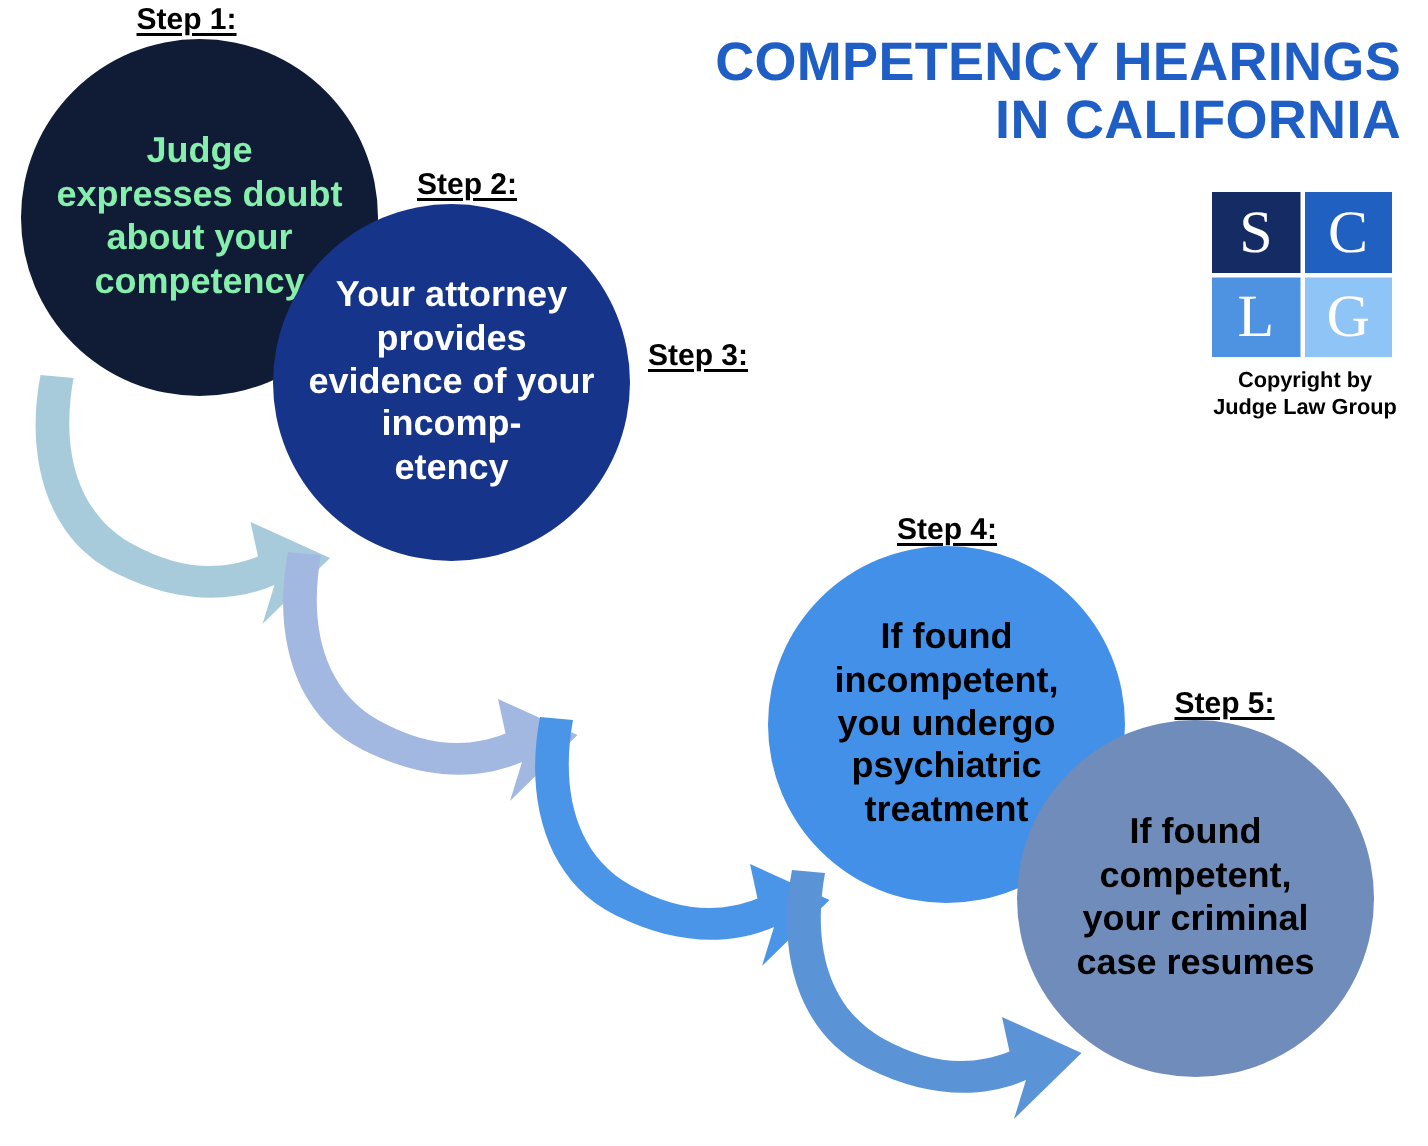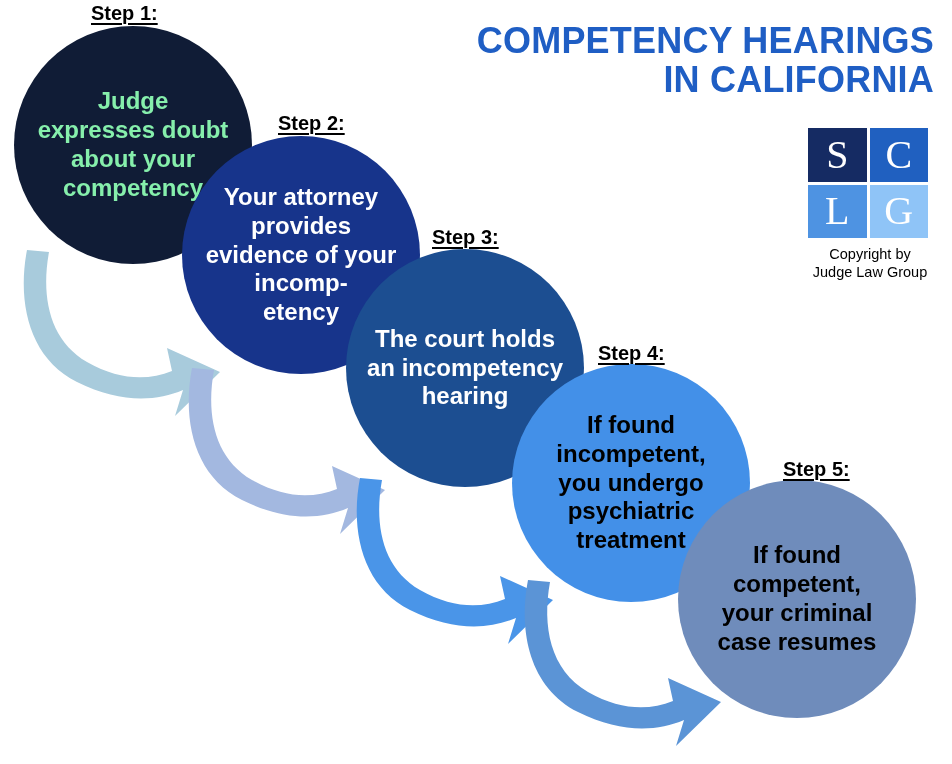--- a/index.html
+++ b/index.html
@@ -63,21 +63,21 @@
   .logo-cell.s { background: #152B63; }
   .logo-cell.c { background: #2060C0; }
   .logo-cell.l { background: #4E93E2; }
   .logo-cell.g { background: #8FC4F7; }
 
   .copyright {
     margin-top: 7px;
     text-align: center;
     font-family: "Liberation Sans", sans-serif;
     font-size: 14.5px;
-    font-weight: normal;
+    font-weight: bold;
     color: #000000;
     line-height: 1.25;
     white-space: nowrap;
   }
   .copyright span { display: block; }
 
   
   .step-label {
     position: absolute;
     font-size: 20px;
@@ -171,25 +171,20 @@
   <div class="step-label" style="left:278px; top:112px;">Step 2:</div>
   <div class="step-circle" id="circle2" style="left: 182px; top: 136px; width: 238px; height: 238px; z-index: 11; background: rgb(23, 52, 139); color: rgb(255, 255, 255);">
     <div class="circle-text">Your attorney
 provides
 evidence of your
 incomp-
 etency</div>
   </div>
 
   <div class="step-label" style="left:432px; top:226px;">Step 3:</div>
-  <div class="step-circle" id="circle3" style="left: 346px; top: 249px; width: 238px; height: 238px; z-index: 12; background: rgb(28, 78, 145); color: rgb(255, 255, 255);">
-    <div class="circle-text">The court holds
-an incompetency
-hearing</div>
-  </div>
 
   <div class="step-label" style="left:598px; top:342px;">Step 4:</div>
   <div class="step-circle" id="circle4" style="left: 512px; top: 364px; width: 238px; height: 238px; z-index: 13; background: rgb(67, 144, 232); color: rgb(0, 0, 0);">
     <div class="circle-text">If found
 incompetent,
 you undergo
 psychiatric
 treatment</div>
   </div>
 

